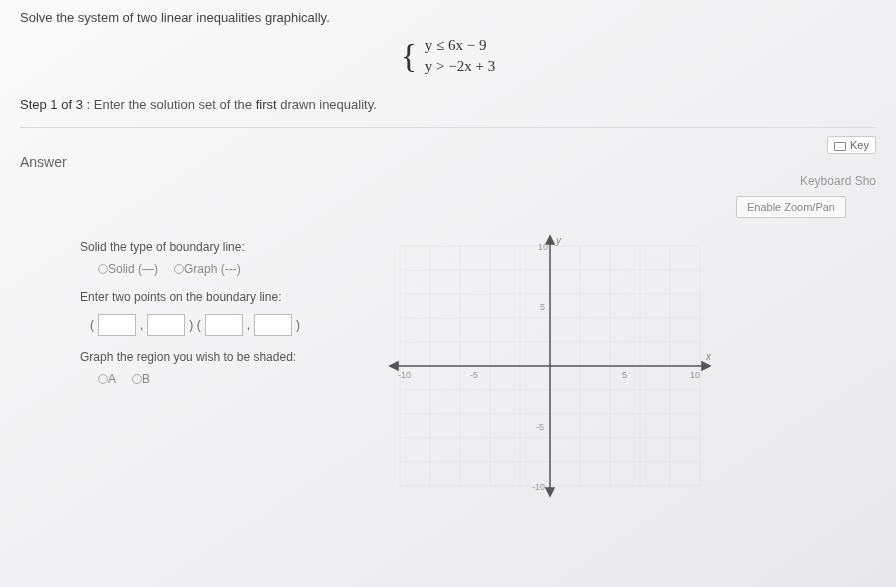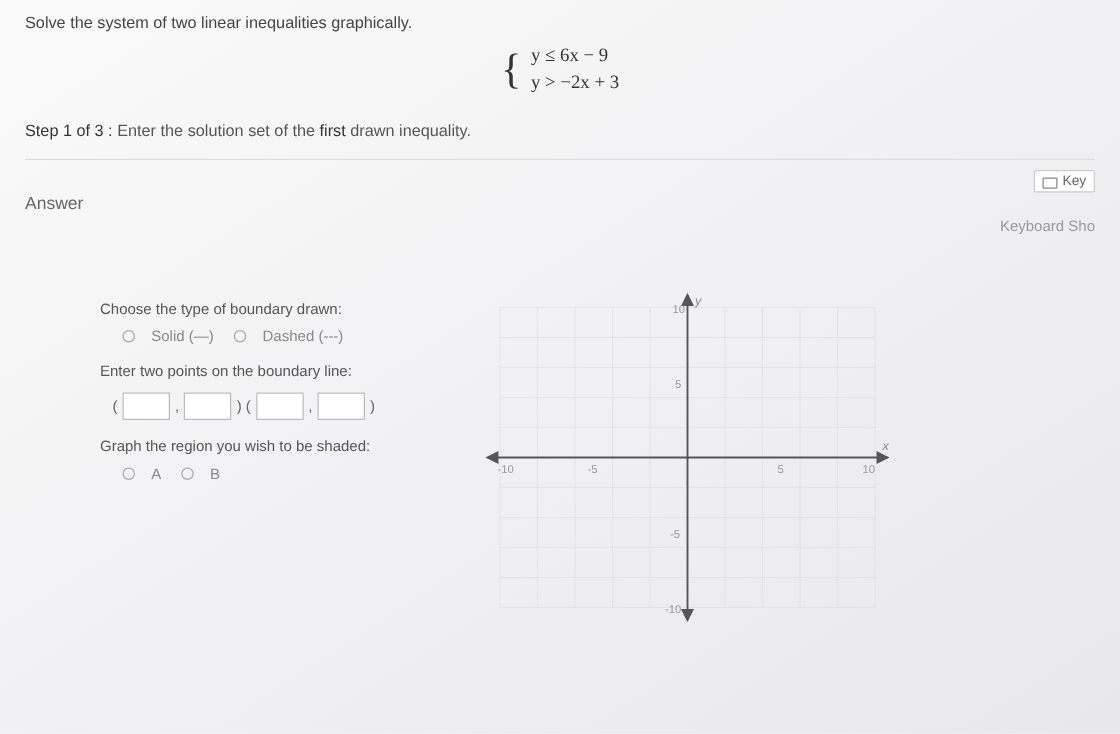--- a/index.html
+++ b/index.html
@@ -111,21 +111,21 @@
     .radio-row {
       display: flex;
       gap: 16px;
       margin: 6px 0 6px 18px;
       font-size: 12px;
       color: #888;
     }
     .radio-opt {
       display: flex;
       align-items: center;
-      gap: 13px;
+      gap: 0;
     }
     .radio-circle {
       width: 10px;
       height: 10px;
       border: 1px solid #aaa;
       border-radius: 50%;
       display: inline-block;
     }
     .points-row {
       display: flex;
@@ -202,29 +202,29 @@
         <span>Key</span>
       </div>
       <div style="margin-top:20px;">Keyboard Sho</div>
     </div>
   </div>
 
 
   <div class="main-area">
 
     <div class="controls">
-      <div class="control-label">Choose the type of boundary drawn:</div>
+      <div class="control-label">Solid the type of boundary line:</div>
       <div class="radio-row">
         <div class="radio-opt">
           <span class="radio-circle"></span>
           <span>Solid (—)</span>
         </div>
         <div class="radio-opt">
           <span class="radio-circle"></span>
-          <span>Dashed (---)</span>
+          <span>Graph (---)</span>
         </div>
       </div>
 
       <div class="control-label">Enter two points on the boundary line:</div>
       <div class="points-row">
         <span>(</span>
         <span class="input-box"></span>
         <span>,</span>
         <span class="input-box"></span>
         <span>) (</span>
@@ -241,20 +241,21 @@
           <span>A</span>
         </div>
         <div class="radio-opt">
           <span class="radio-circle"></span>
           <span>B</span>
         </div>
       </div>
     </div>
 
     <div class="graph-area">
+      <div class="zoom-btn">Enable Zoom/Pan</div>
       <svg class="graph" viewBox="0 0 340 280">
 
         <g stroke="#ddd" stroke-width="0.5">
           <line x1="20" y1="20" x2="20" y2="260"></line>
             <line x1="50" y1="20" x2="50" y2="260"></line>
           <line x1="80" y1="20" x2="80" y2="260"></line>
             <line x1="110" y1="20" x2="110" y2="260"></line>
           <line x1="140" y1="20" x2="140" y2="260"></line>
             <line x1="200" y1="20" x2="200" y2="260"></line>
           <line x1="230" y1="20" x2="230" y2="260"></line>

